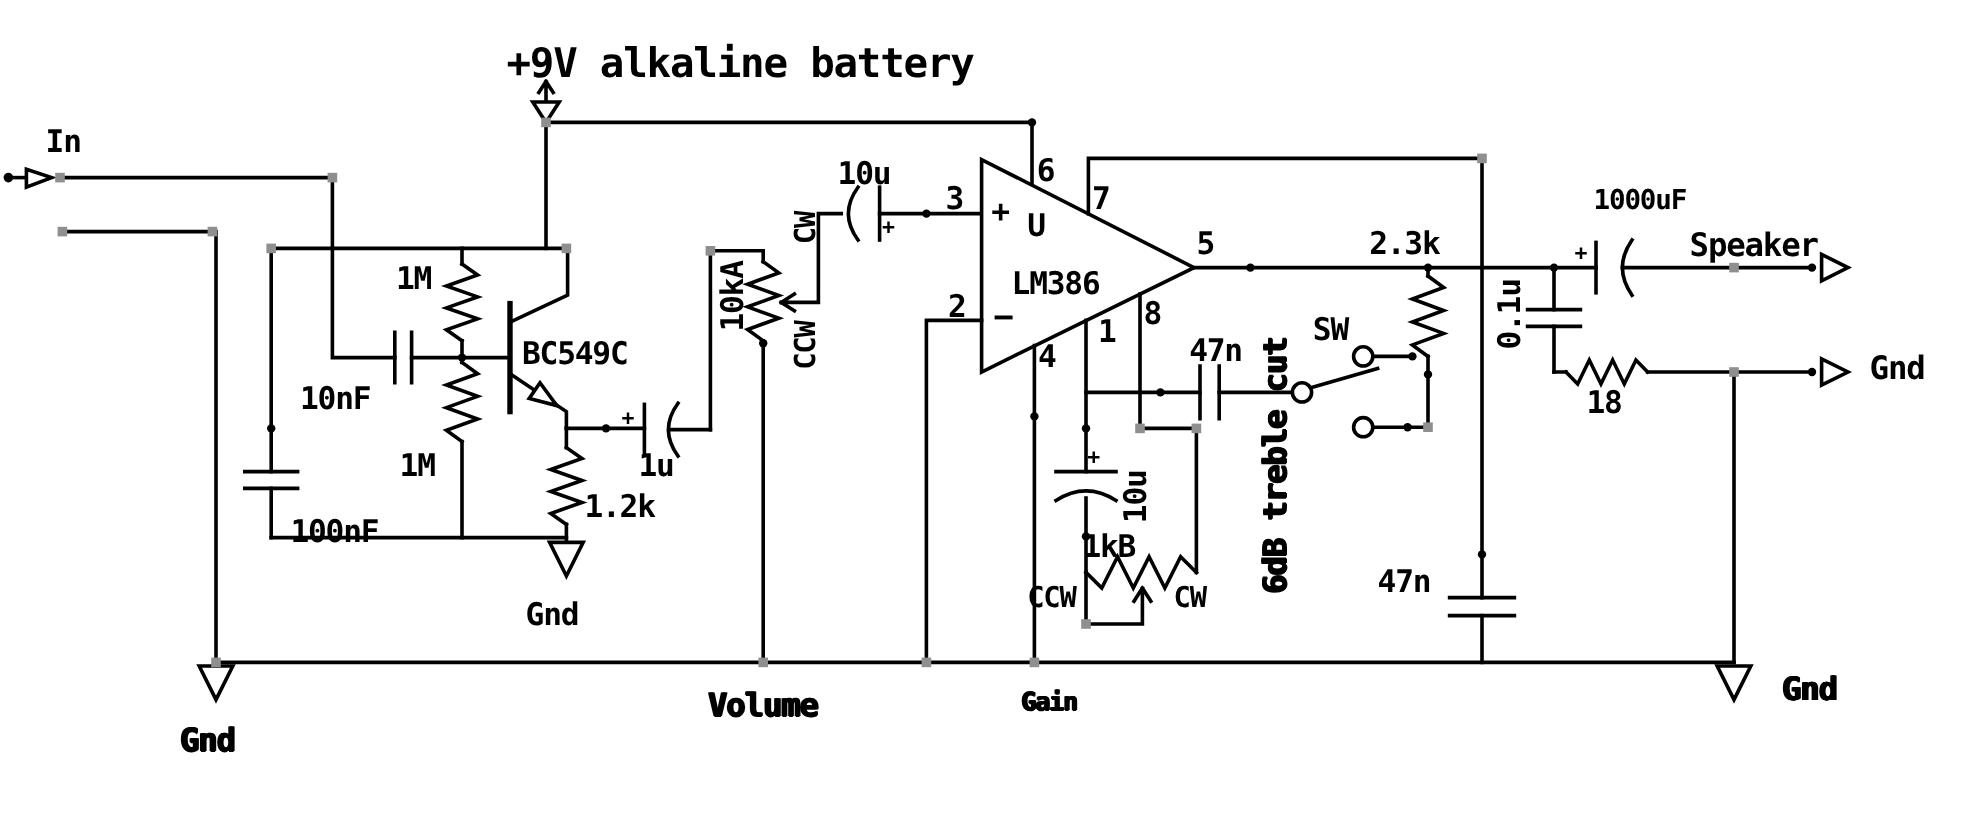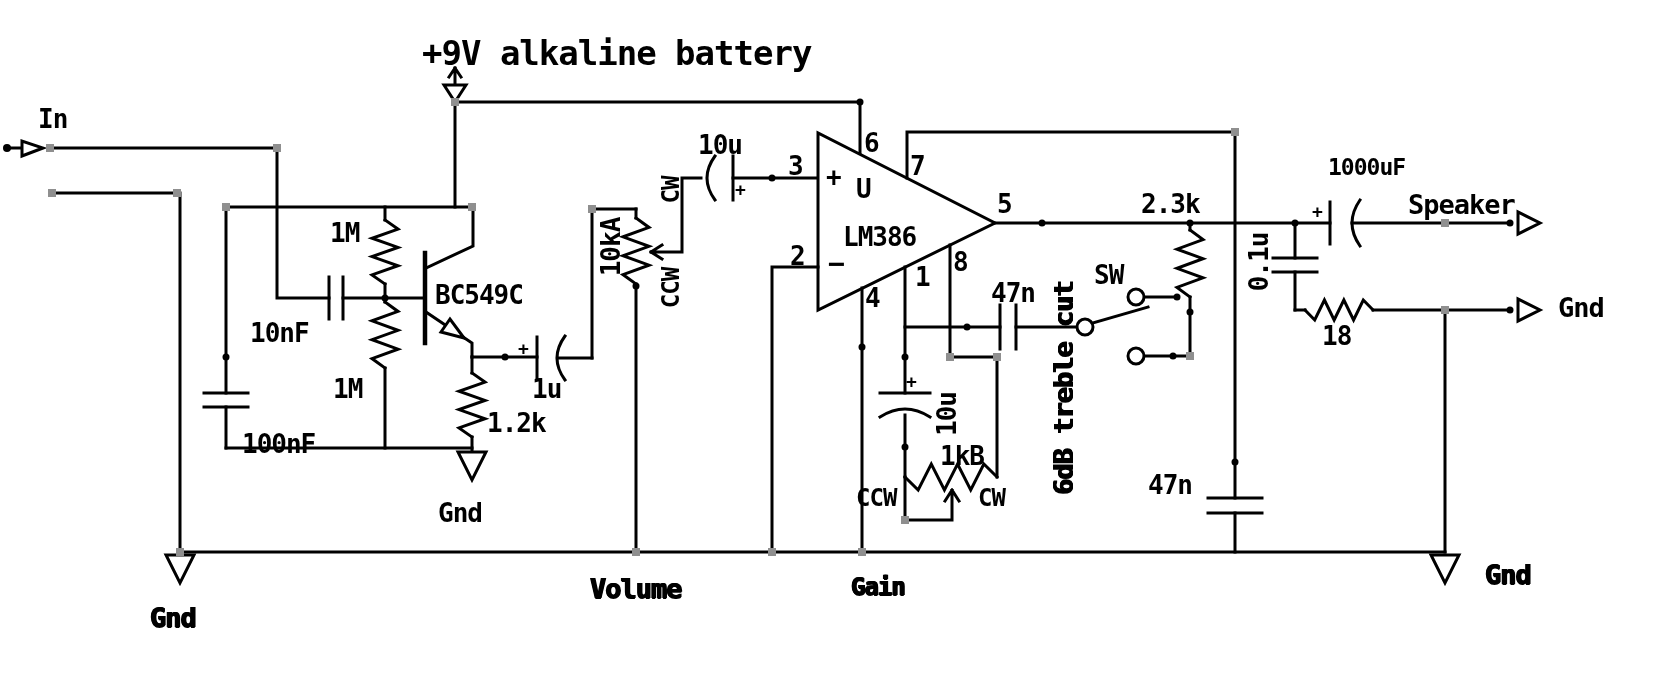--- a/index.html
+++ b/index.html
@@ -233,24 +233,24 @@
 <div class="lbl" style="left:790px;top:243px">2</div>
 <div class="lbl" style="left:864px;top:130px">6</div>
 <div class="lbl" style="left:910px;top:153px">7</div>
 <div class="lbl" style="left:997px;top:191px">5</div>
 <div class="lbl" style="left:953px;top:249px">8</div>
 <div class="lbl" style="left:915px;top:264px">1</div>
 <div class="lbl" style="left:865px;top:285px">4</div>
 
 <div class="lbl rot" style="left:947px;top:414px">10u</div>
 <div class="lbl sm" style="left:906px;top:373px">+</div>
-<div class="lbl" style="left:940px;top:443px">1kB</div>
+<div class="lbl" style="left:902px;top:443px">1kB</div>
 <div class="lbl" style="left:856px;top:486px;font-size:24px">CCW</div>
 <div class="lbl" style="left:978px;top:486px;font-size:24px">CW</div>
-<div class="lbl heavy" style="left:851px;top:575px;font-size:24px">Gain</div>
+<div class="lbl heavy" style="left:851px;top:575px;font-size:21px">Gain</div>
 
 <div class="lbl" style="left:991px;top:280px">47n</div>
 <div class="lbl" style="left:1094px;top:262px">SW</div>
 <div class="lbl rot heavy" style="left:1063px;top:388px;font-size:27px">6dB treble cut</div>
 <div class="lbl" style="left:1141px;top:191px">2.3k</div>
 
 <div class="lbl" style="left:1148px;top:472px">47n</div>
 <div class="lbl rot" style="left:1259px;top:262px">0.1u</div>
 <div class="lbl" style="left:1322px;top:323px">18</div>
 <div class="lbl" style="left:1328px;top:156px;font-size:23px">1000uF</div>

